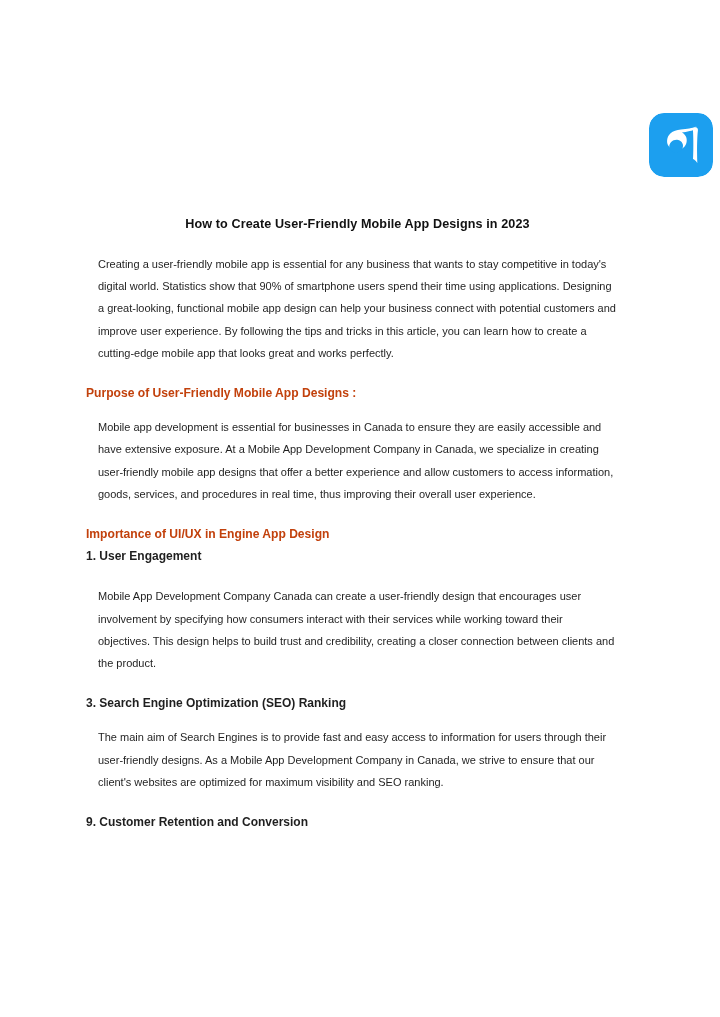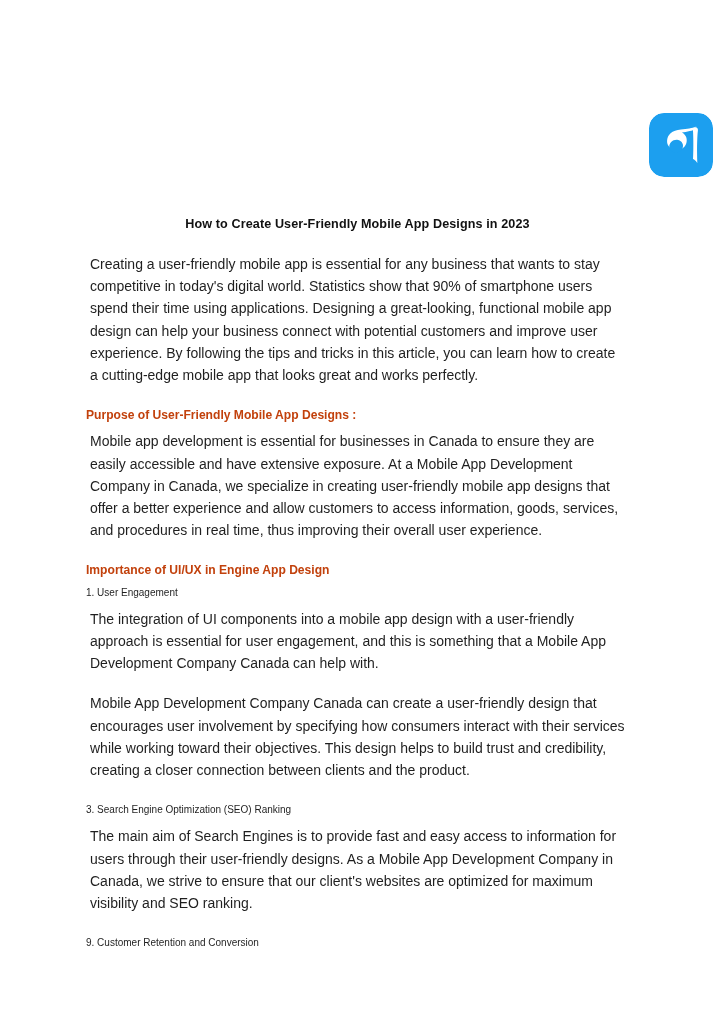--- a/index.html
+++ b/index.html
@@ -57,40 +57,40 @@
   }
 
   .block {
     margin: 0 0 18px 0;
   }
   .block:last-child {
     margin-bottom: 0;
   }
 
   p.para {
-    font-size: 14px;
+    font-size: 11px;
     line-height: 22.2px;
-    margin: 4px;
+    margin: 12px;
     color: #1f1f1f;
     text-align: left;
   }
 
   p.heading {
     font-size: 12.1px;
     line-height: 22.2px;
     margin: 0;
     font-weight: bold;
     color: #c2410c;
   }
 
   p.subheading {
-    font-size: 10px;
+    font-size: 12px;
     line-height: 22.2px;
     margin: 0;
-    font-weight: normal;
+    font-weight: bold;
     color: #1f1f1f;
   }
 </style>
 </head>
 <body>
 
 <div class="page">
 
   <div class="logo-wrap">
     <svg class="logo-tile" viewBox="0 0 64 64" xmlns="http://www.w3.org/2000/svg">
@@ -125,21 +125,20 @@
     </div>
 
     <div class="block">
       <p class="heading">Purpose of User-Friendly Mobile App Designs :</p>
       <p class="para">Mobile app development is essential for businesses in Canada to ensure they are easily accessible and have extensive exposure. At a Mobile App Development Company in Canada, we specialize in creating user-friendly mobile app designs that offer a better experience and allow customers to access information, goods, services, and procedures in real time, thus improving their overall user experience.</p>
     </div>
 
     <div class="block">
       <p class="heading">Importance of UI/UX in Engine App Design</p>
       <p class="subheading">1. User Engagement</p>
-      <p class="para">The integration of UI components into a mobile app design with a user-friendly approach is essential for user engagement, and this is something that a Mobile App Development Company Canada can help with.</p>
     </div>
 
     <div class="block">
       <p class="para">Mobile App Development Company Canada can create a user-friendly design that encourages user involvement by specifying how consumers interact with their services while working toward their objectives. This design helps to build trust and credibility, creating a closer connection between clients and the product.</p>
     </div>
 
     <div class="block">
       <p class="subheading">3. Search Engine Optimization (SEO) Ranking</p>
       <p class="para">The main aim of Search Engines is to provide fast and easy access to information for users through their user-friendly designs. As a Mobile App Development Company in Canada, we strive to ensure that our client's websites are optimized for maximum visibility and SEO ranking.</p>
     </div>

